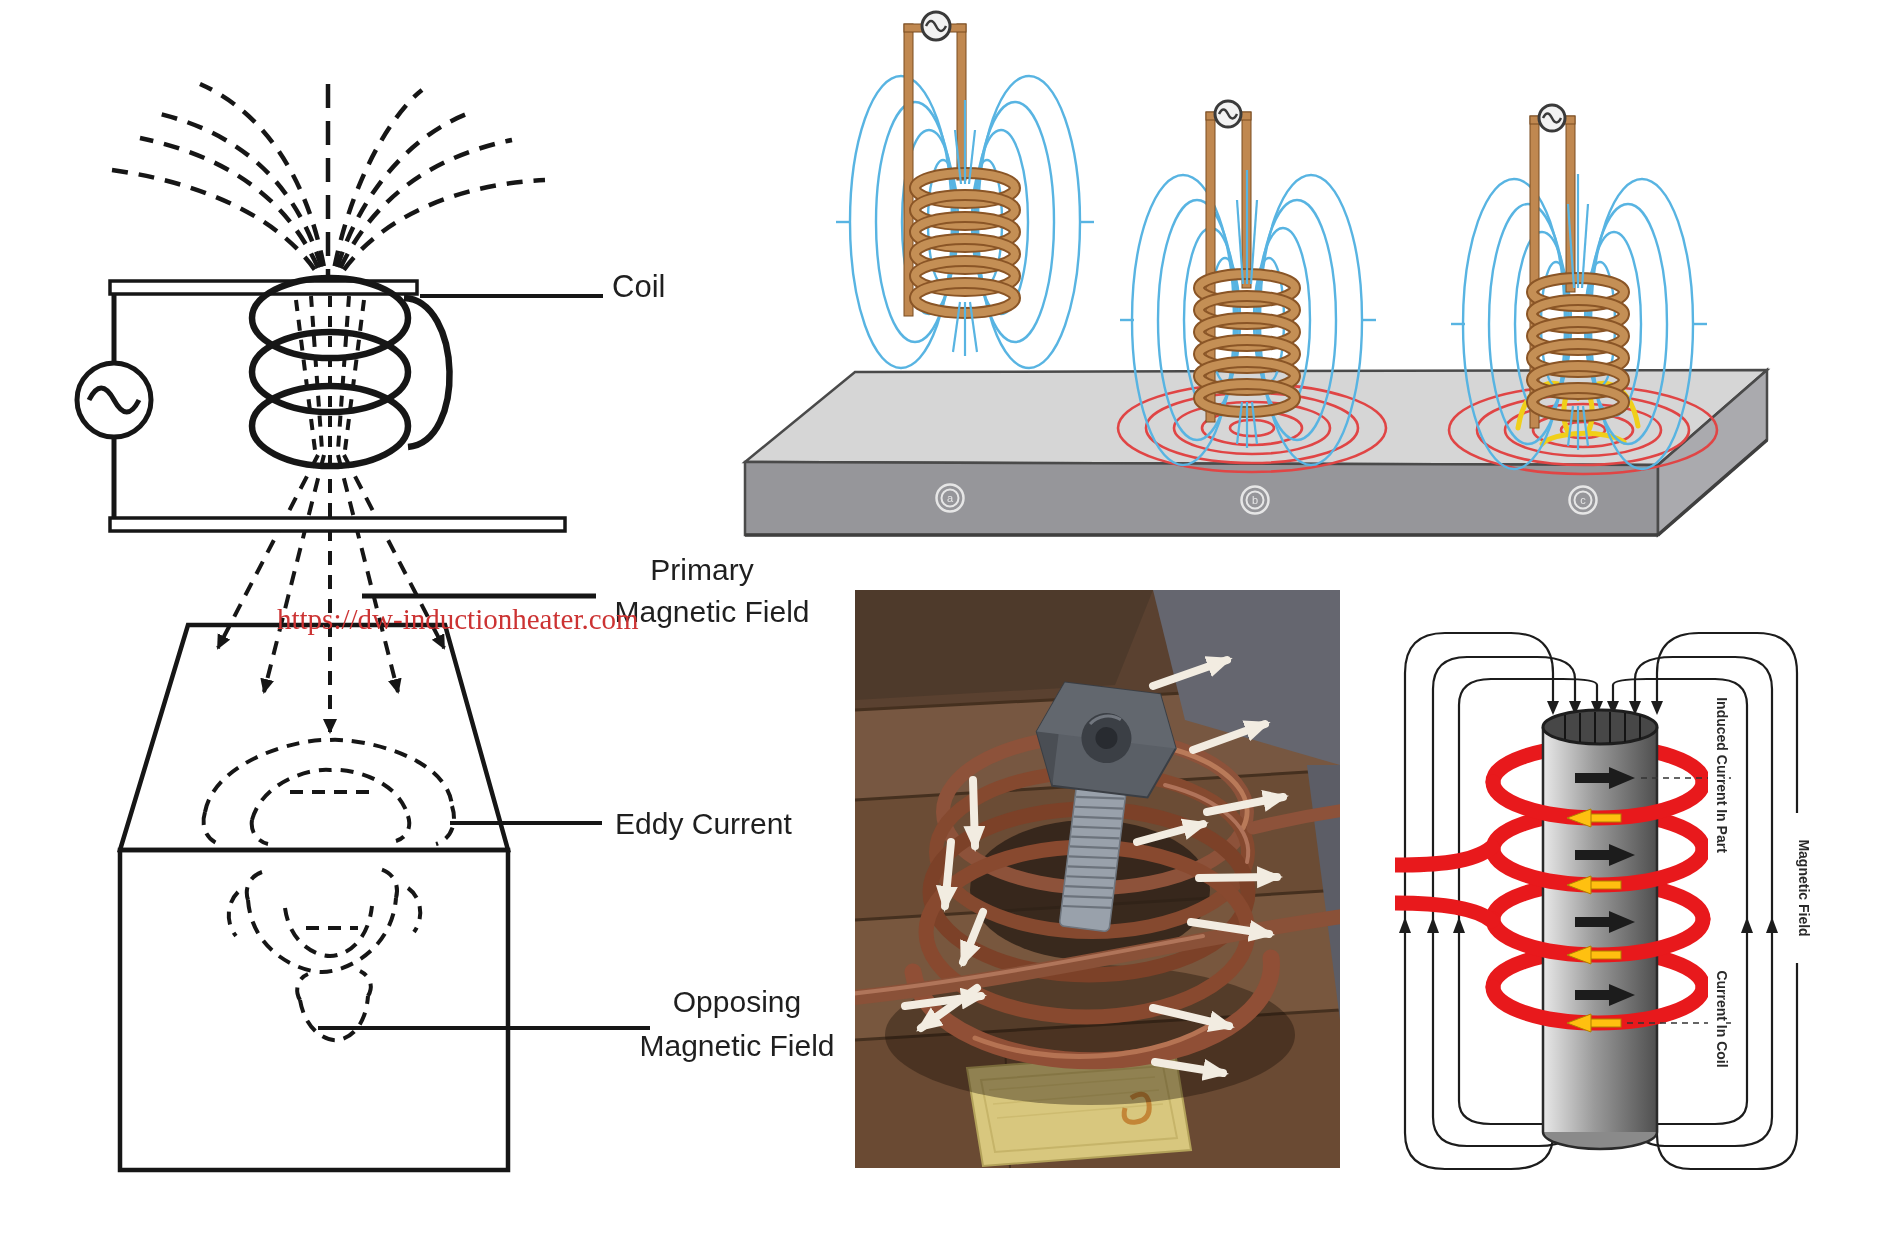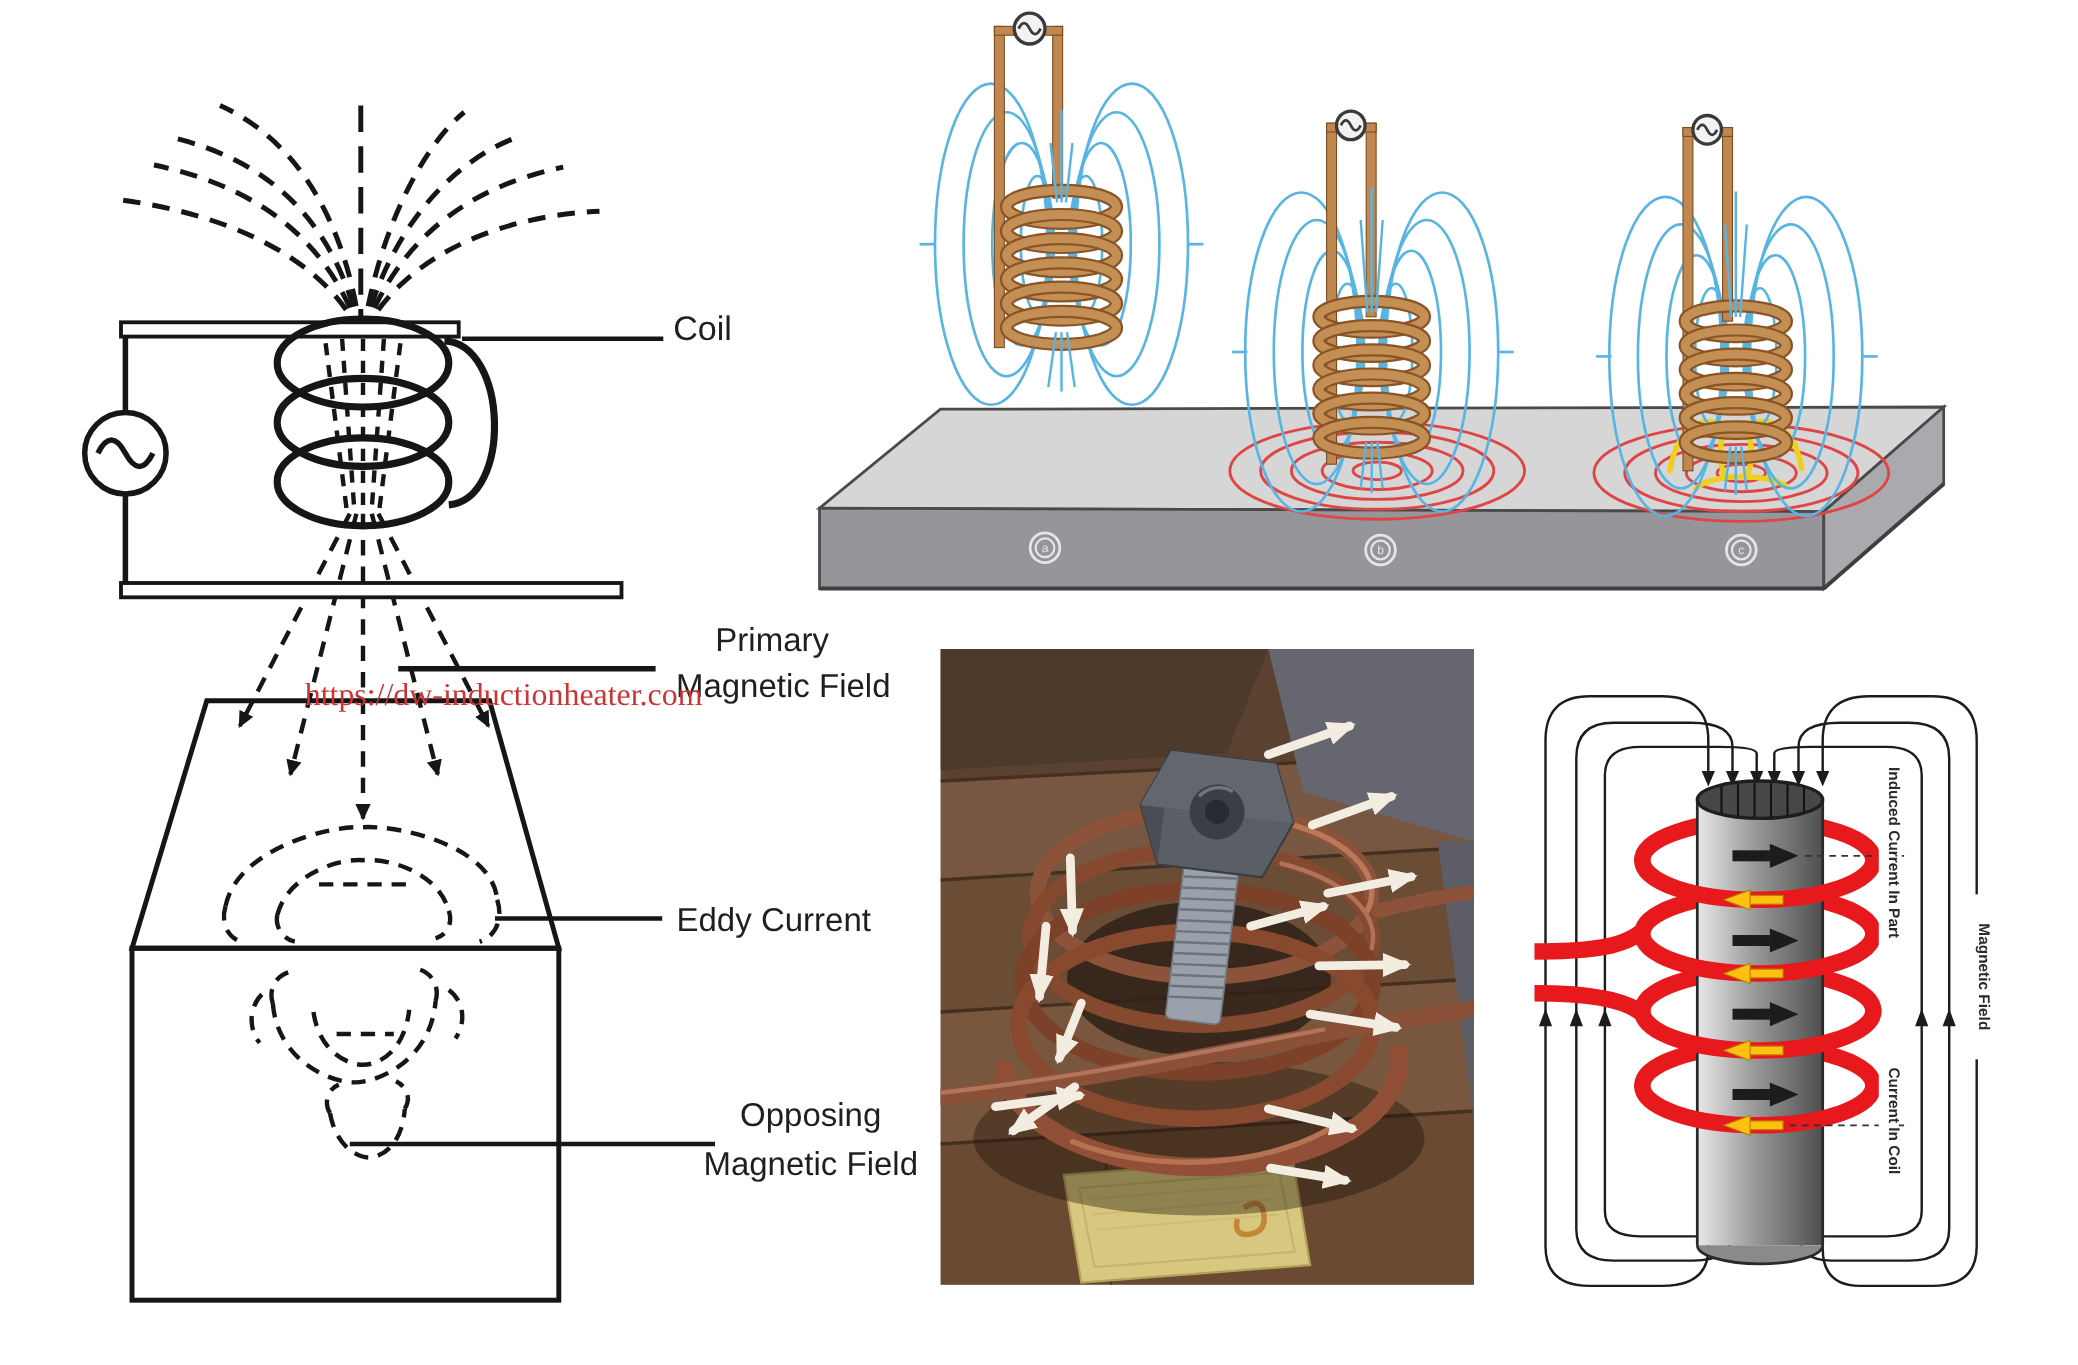--- a/index.html
+++ b/index.html
@@ -8,21 +8,21 @@
   .panel{position:absolute;}
   svg{display:block;}
   text{font-family:"Liberation Sans",sans-serif;}
   .serif{font-family:"Liberation Serif",serif;}
 </style>
 </head>
 <body>
 
 <div class="canvas">
 
-  <div class="panel" style="left:0;top:12px;width:850px;height:1200px;">
+  <div class="panel" style="left:0;top:0;width:850px;height:1200px;">
   <svg width="850" height="1200" viewBox="0 0 850 1200">
     <defs>
       <marker id="m1a" markerUnits="userSpaceOnUse" markerWidth="18" markerHeight="16" refX="13" refY="7" orient="auto">
         <path d="M0,0 L15,7 L0,14 Z" fill="#161616"></path>
       </marker>
     </defs>
 
     <g stroke="#161616" stroke-width="4.5" fill="none" stroke-dasharray="16 11">
       <path d="M328,293 C300,230 220,185 112,170"></path>
       <path d="M328,293 C302,215 245,160 140,138"></path>

